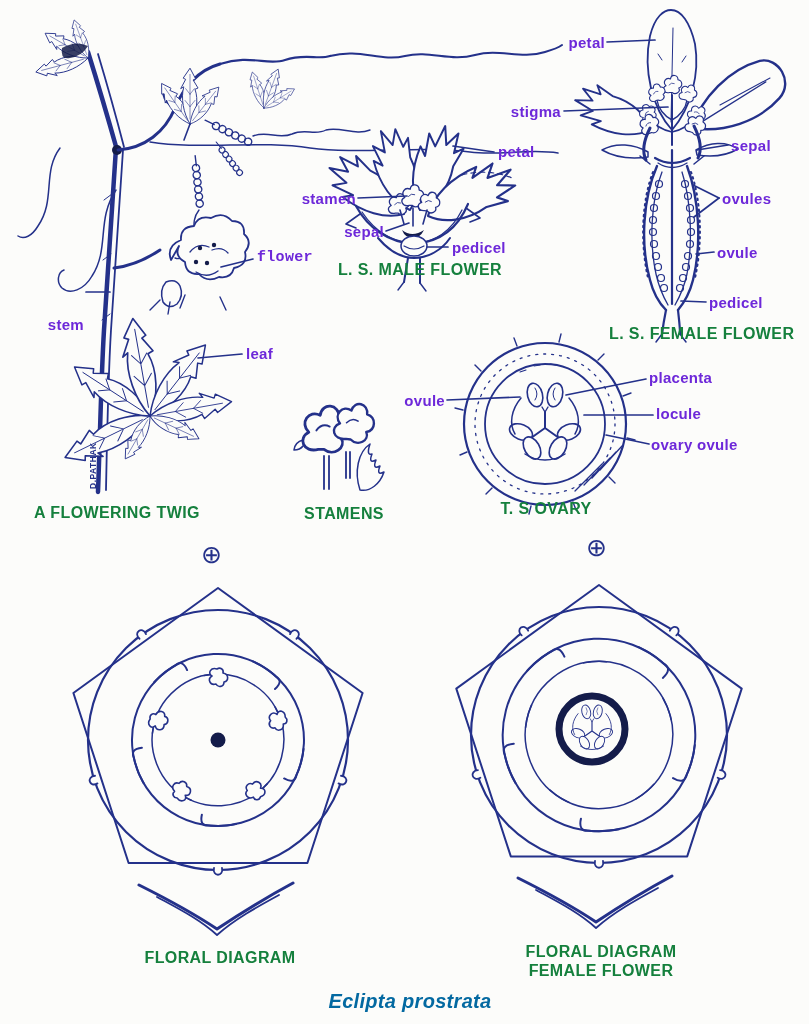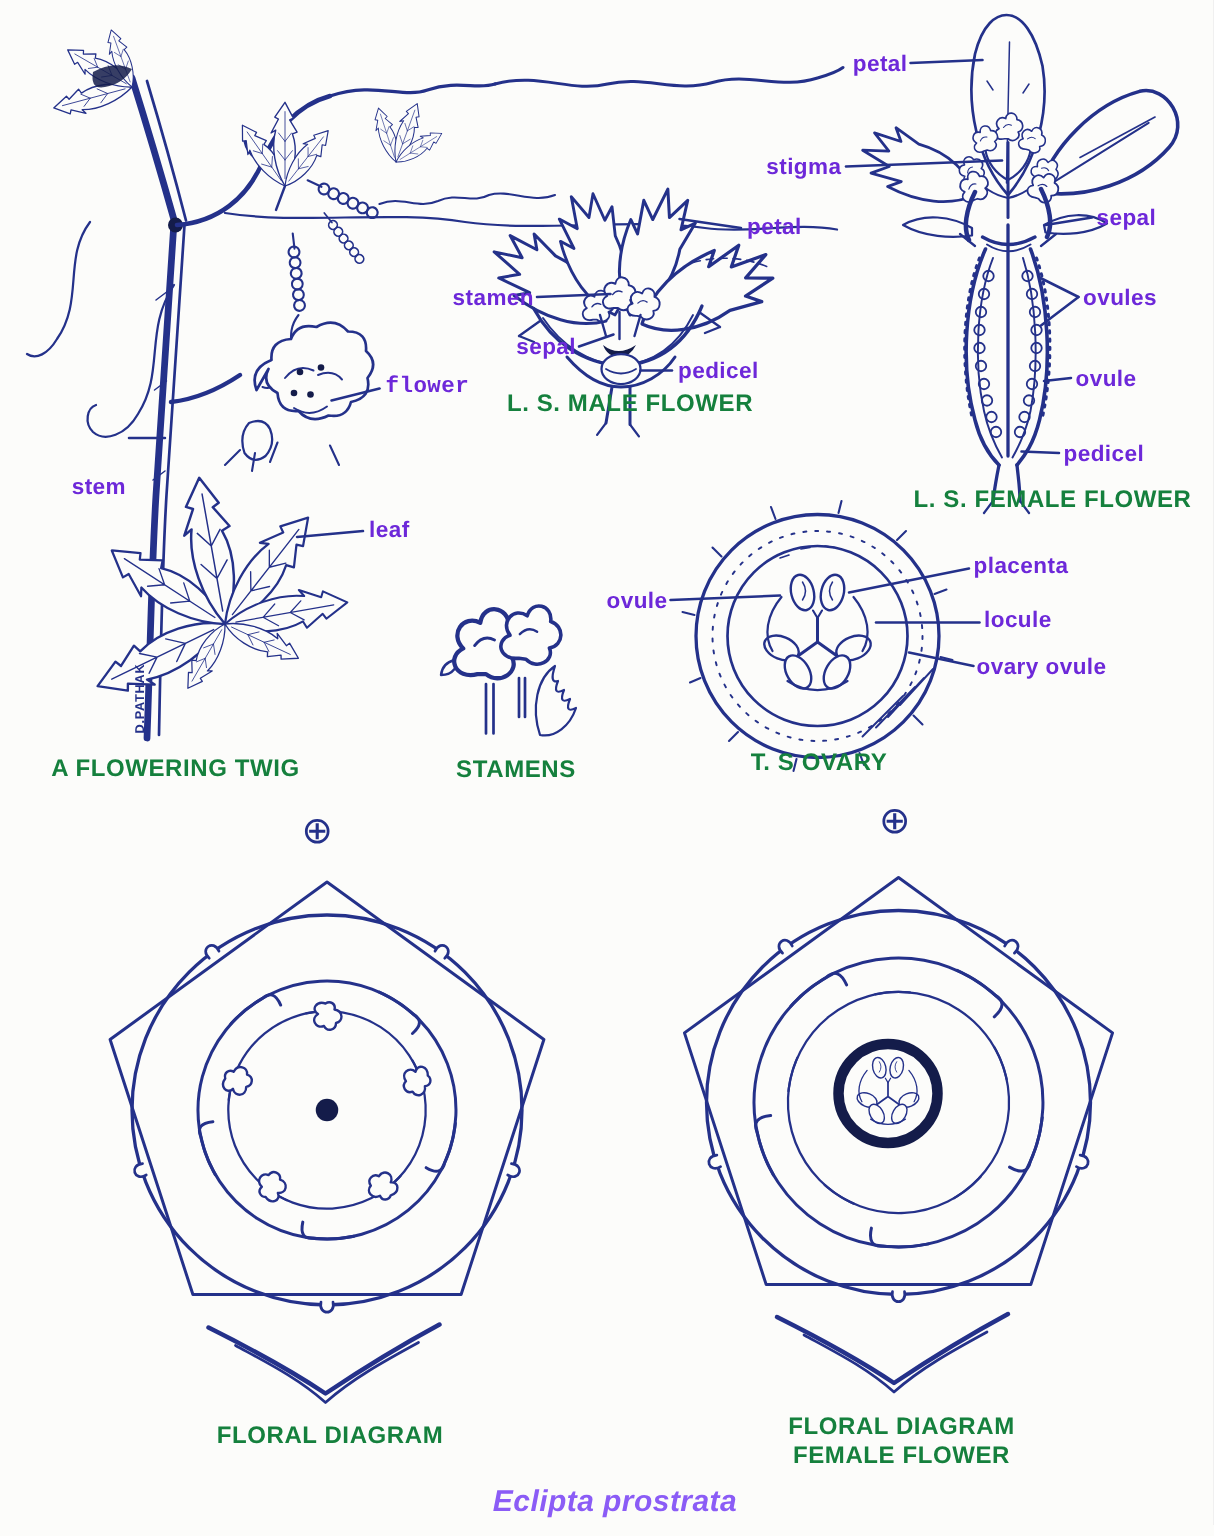--- a/index.html
+++ b/index.html
@@ -19,21 +19,21 @@
   .lbl.r{text-align:right;}
   .cap{
     position:absolute;font-weight:700;font-size:16px;line-height:1.18;
     color:#15803d;text-align:center;letter-spacing:.4px;white-space:nowrap;
   }
   .sym{
     position:absolute;font-size:25px;line-height:1;color:#24318a;font-weight:400;
   }
   .title{
     position:absolute;font-weight:700;font-style:italic;font-size:20px;
-    color:#8b5cf6;text-align:center;letter-spacing:.3px;
+    color:#0369a1;text-align:center;letter-spacing:.3px;
   }
   .sig{font-size:8.5px;font-weight:700;fill:#24318a;letter-spacing:.5px;}
 </style>
 </head>
 <body>
 
 <div class="page">
 
 <svg width="809" height="1024" viewBox="0 0 809 1024">
   <defs>

